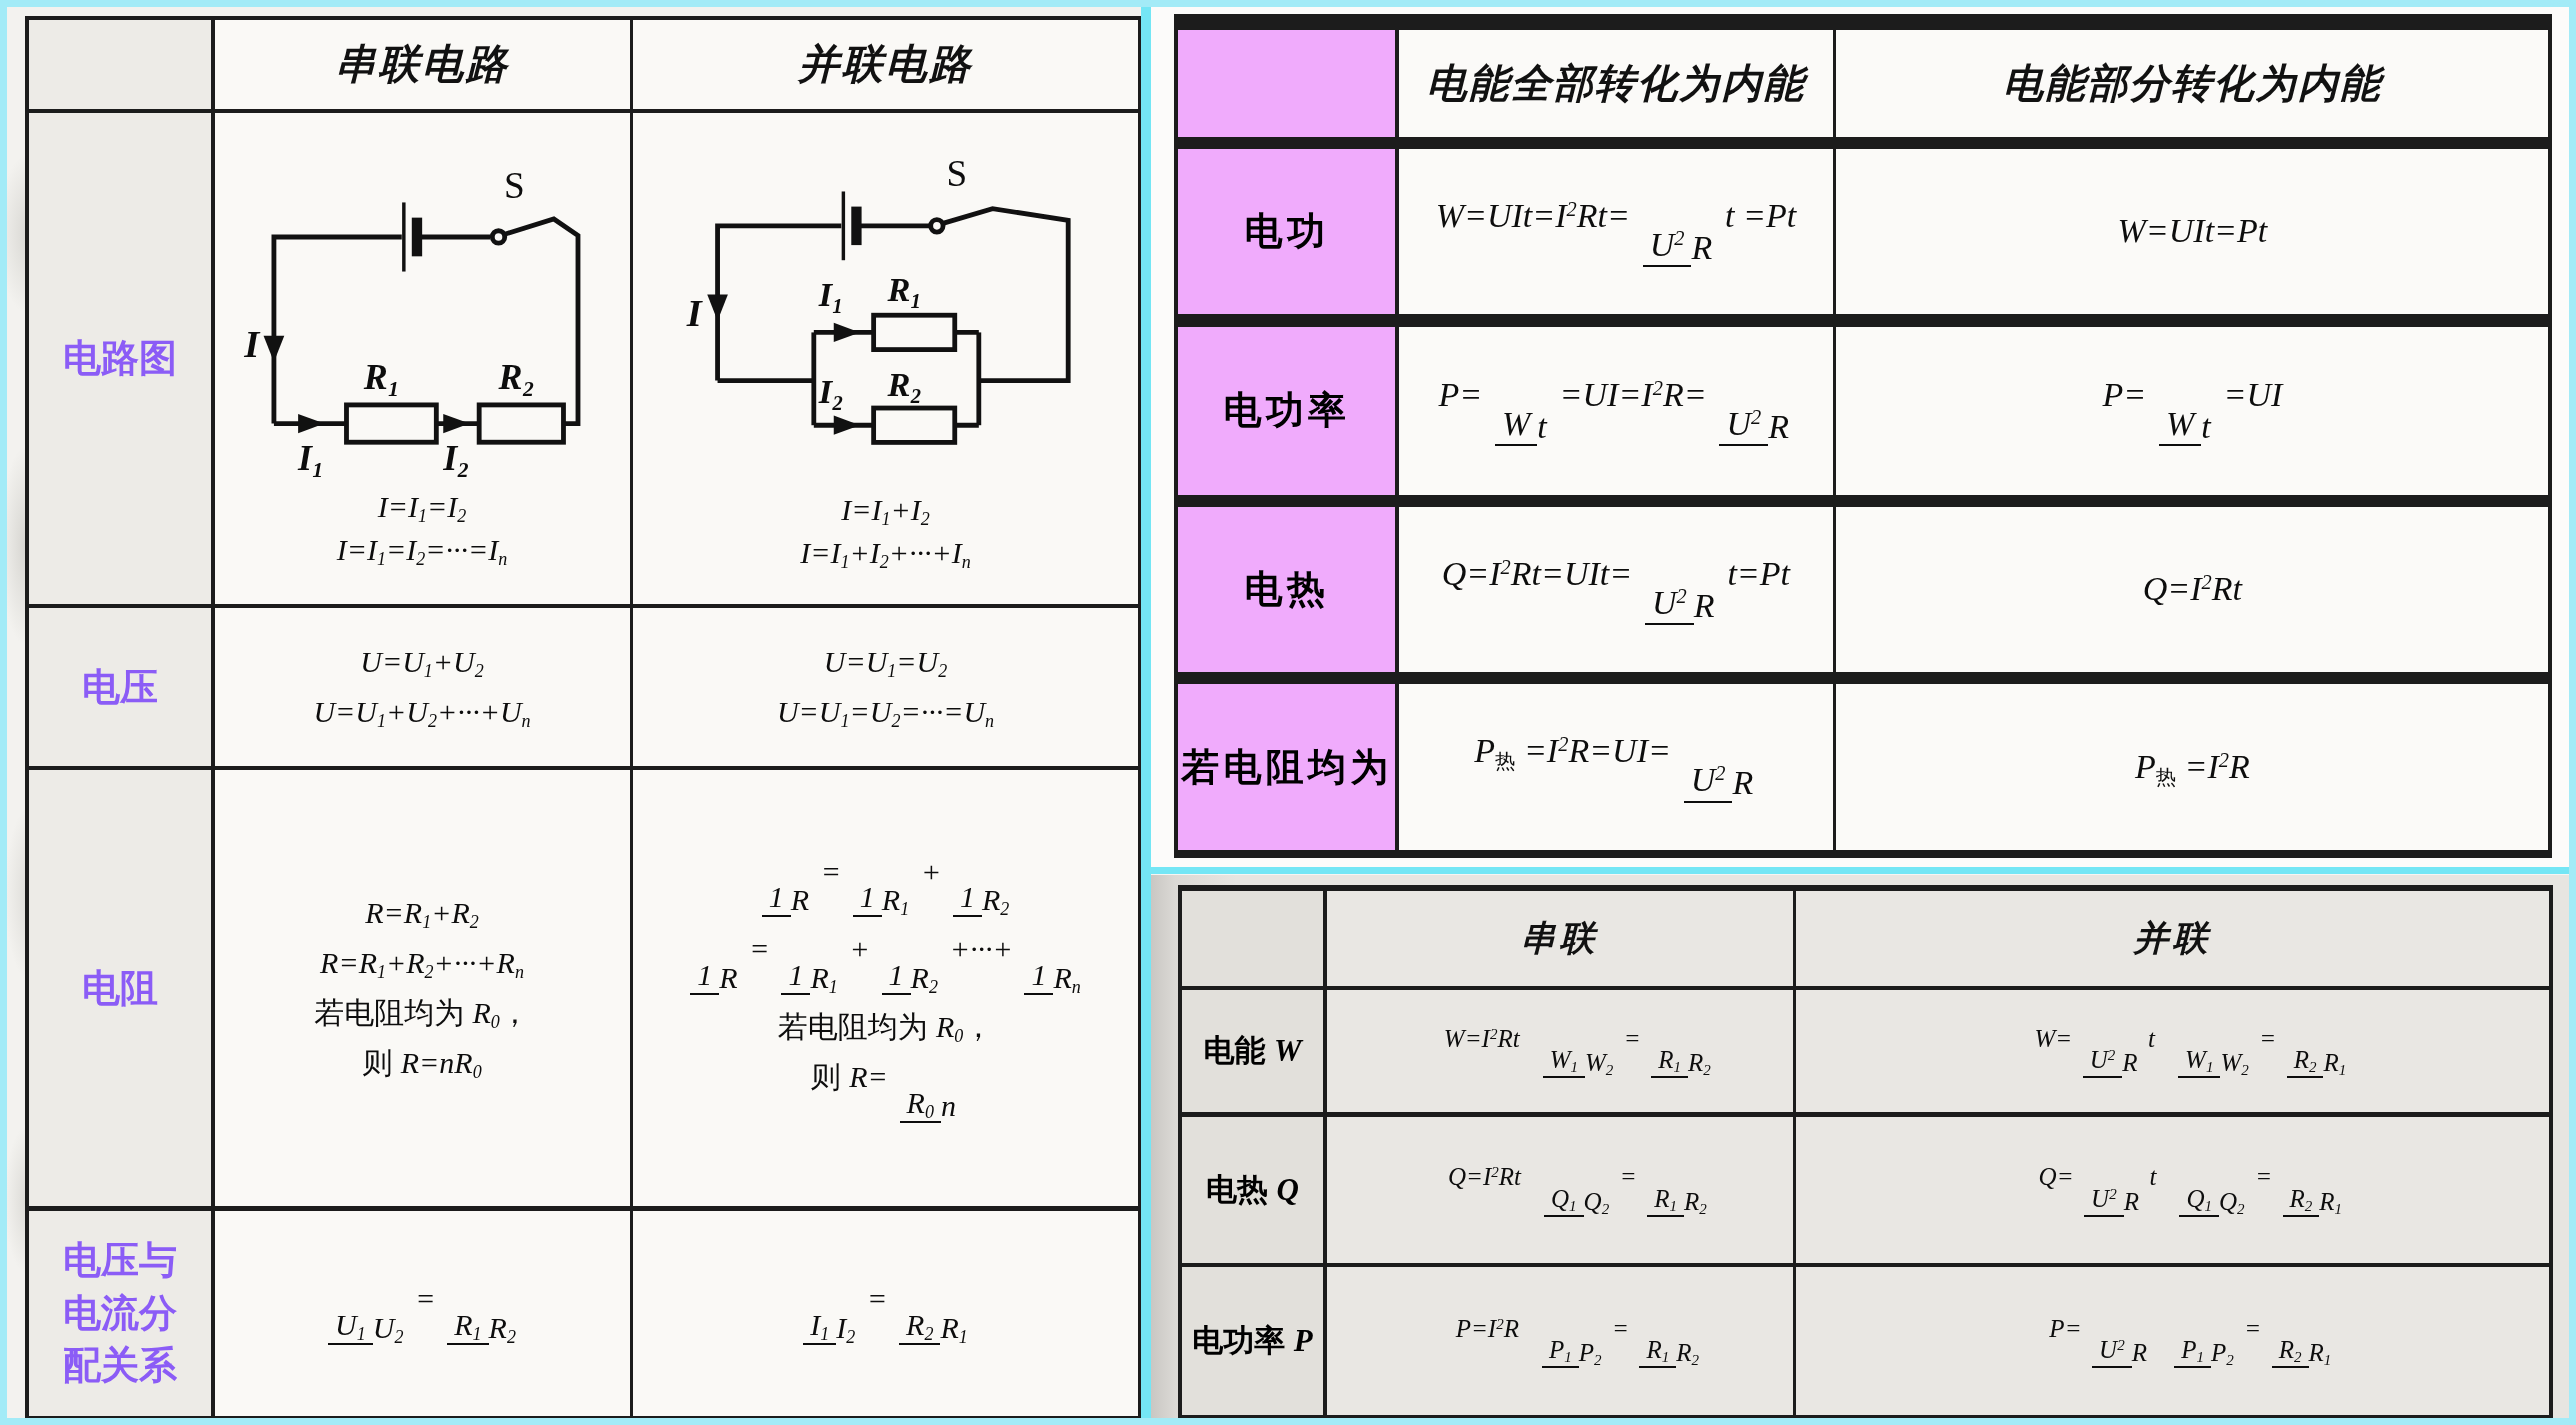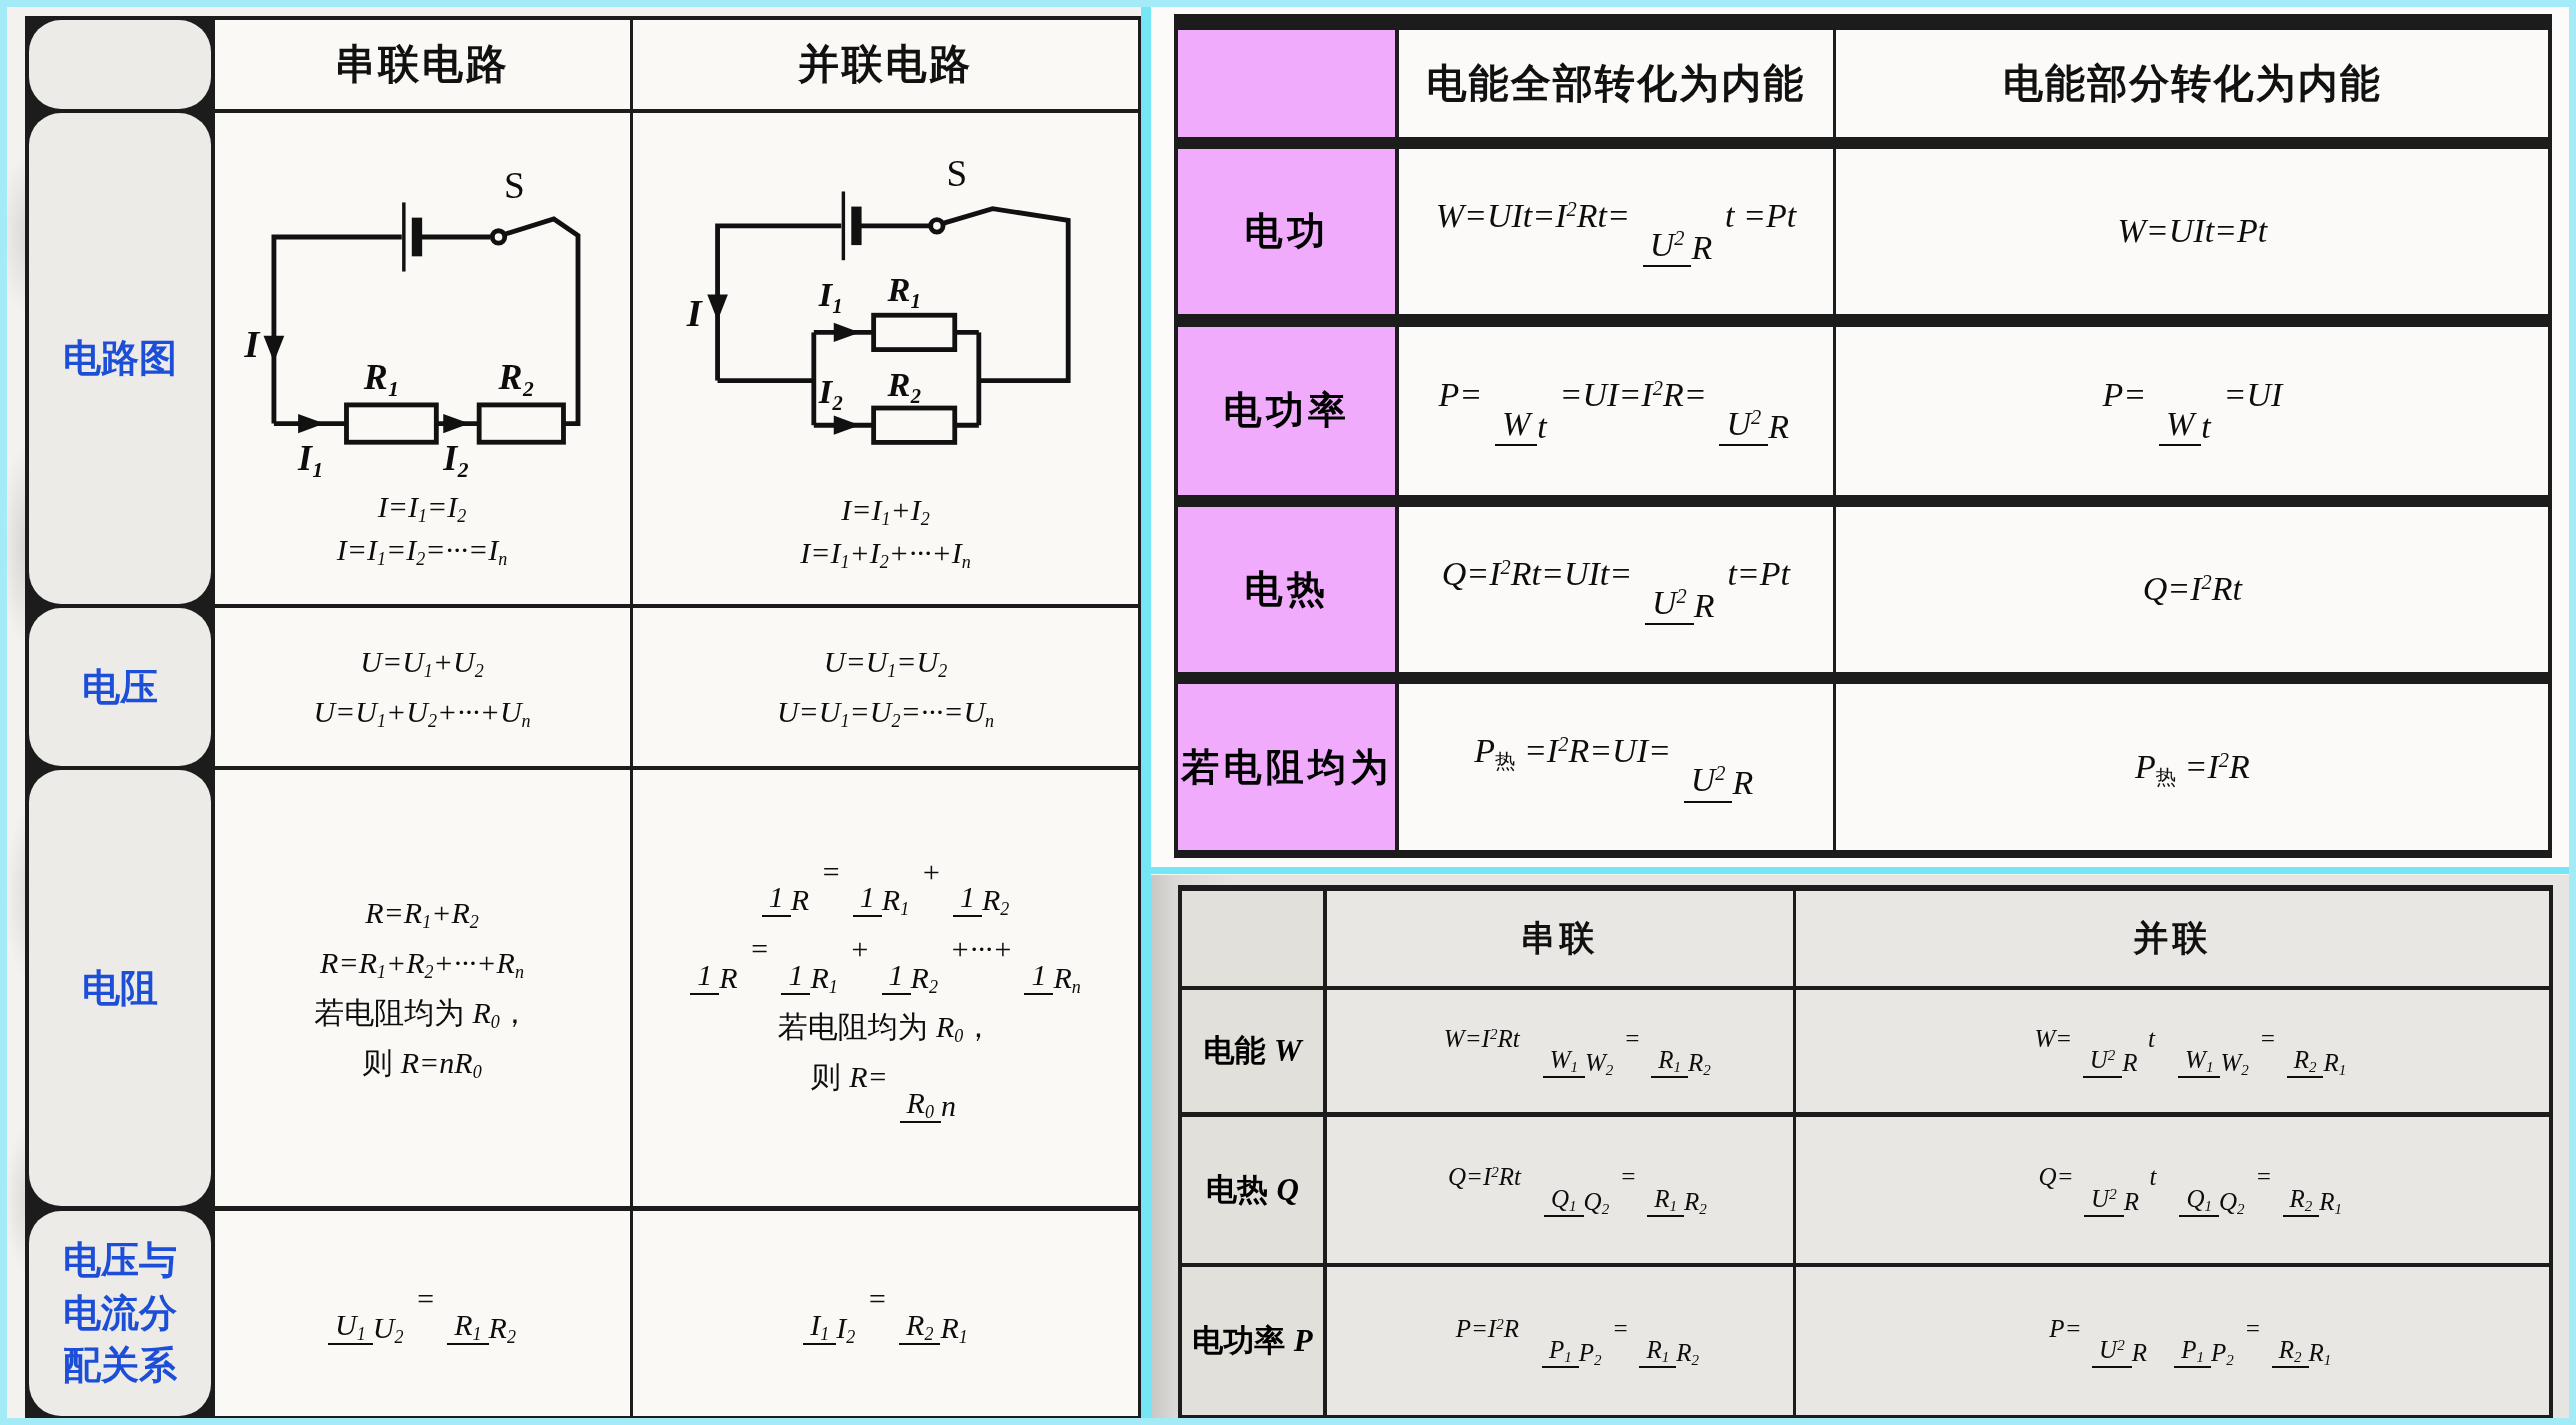--- a/index.html
+++ b/index.html
@@ -20,28 +20,28 @@
             radial-gradient(43px 114px at 21px 227px,rgba(150,148,140,.28),transparent 70%),
             radial-gradient(35px 142px at 18px 539px,rgba(150,148,140,.30),transparent 70%),
             radial-gradient(39px 128px at 25px 887px,rgba(150,148,140,.26),transparent 70%),
             radial-gradient(32px 106px at 20px 1193px,rgba(150,148,140,.25),transparent 70%);}
 
   
   .tbl{position:absolute;background:#1c1c1c;display:grid;}
   .cell{display:flex;flex-direction:column;align-items:center;justify-content:center;
         background:#faf9f6;overflow:hidden;}
   .lblcell{background:#edebe7;}
-  .hdr{font-weight:700;color:#111;}
+  .hdr{font-weight:700;color:#111;font-style:italic;}
 
   .left-tbl{left:18px;top:8.5px;width:1109px;height:1396px;
             border:4.3px solid #1c1c1c;row-gap:4.3px;column-gap:3.5px;
             grid-template-columns:182px 415px 1fr;
             grid-template-rows:89px 491px 158px 436px 1fr;}
   .left-tbl .hdr{font-size:41px;letter-spacing:2.8px;}
-  .left-tbl .lblcell{font-size:38px;font-weight:600;color:#1d4ed8;border-radius:32px;}
+  .left-tbl .lblcell{font-size:38px;font-weight:600;color:#8b5cf6;}
 
   .rt-tbl{left:23.4px;top:7px;width:1370px;height:828px;
           border:4.3px solid #1c1c1c;border-top-width:8.5px;border-bottom-width:8.5px;
           row-gap:4.3px;column-gap:3.5px;
           grid-template-columns:217px 434px 1fr;
           grid-template-rows:115px 173px 176px 173px 1fr;}
   .rt-tbl .cell{background:#fbfaf8;margin-top:8px;}
   .rt-tbl .lblcell{background:#f0abfc;font-size:38px;font-weight:600;letter-spacing:4.3px;}
   .rt-tbl .hdr{font-size:40px;letter-spacing:2.1px;}
 

